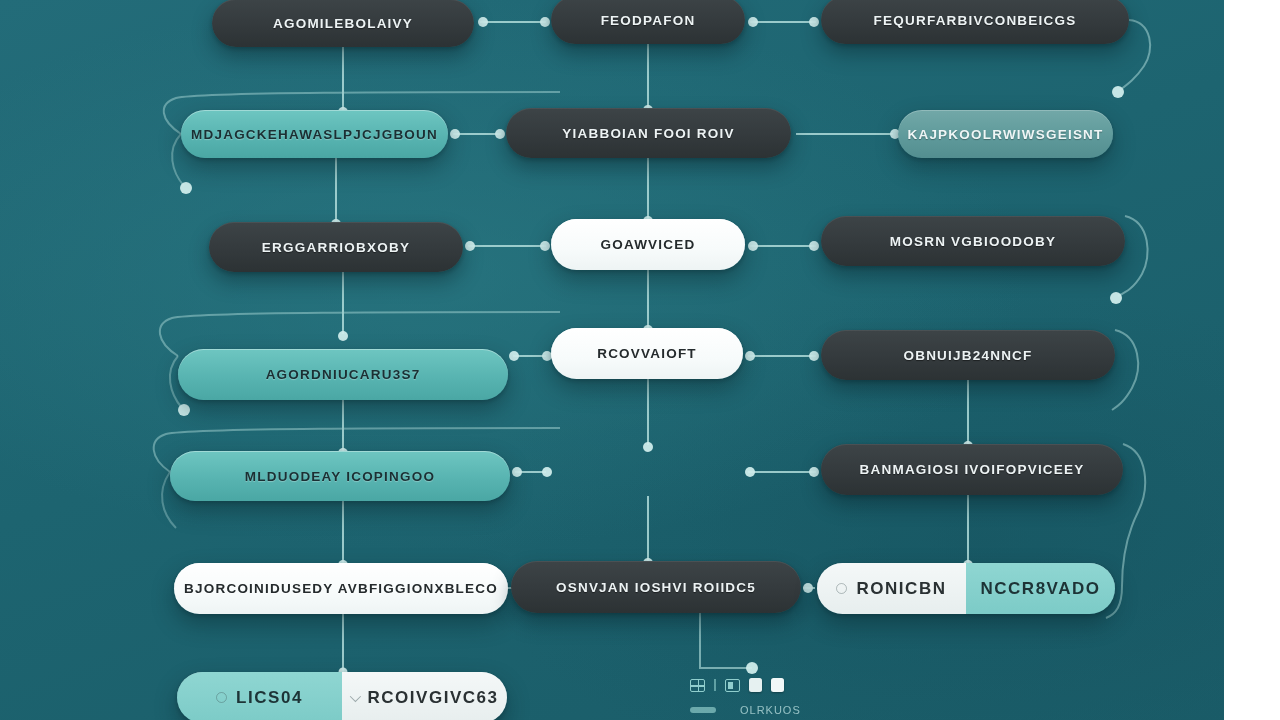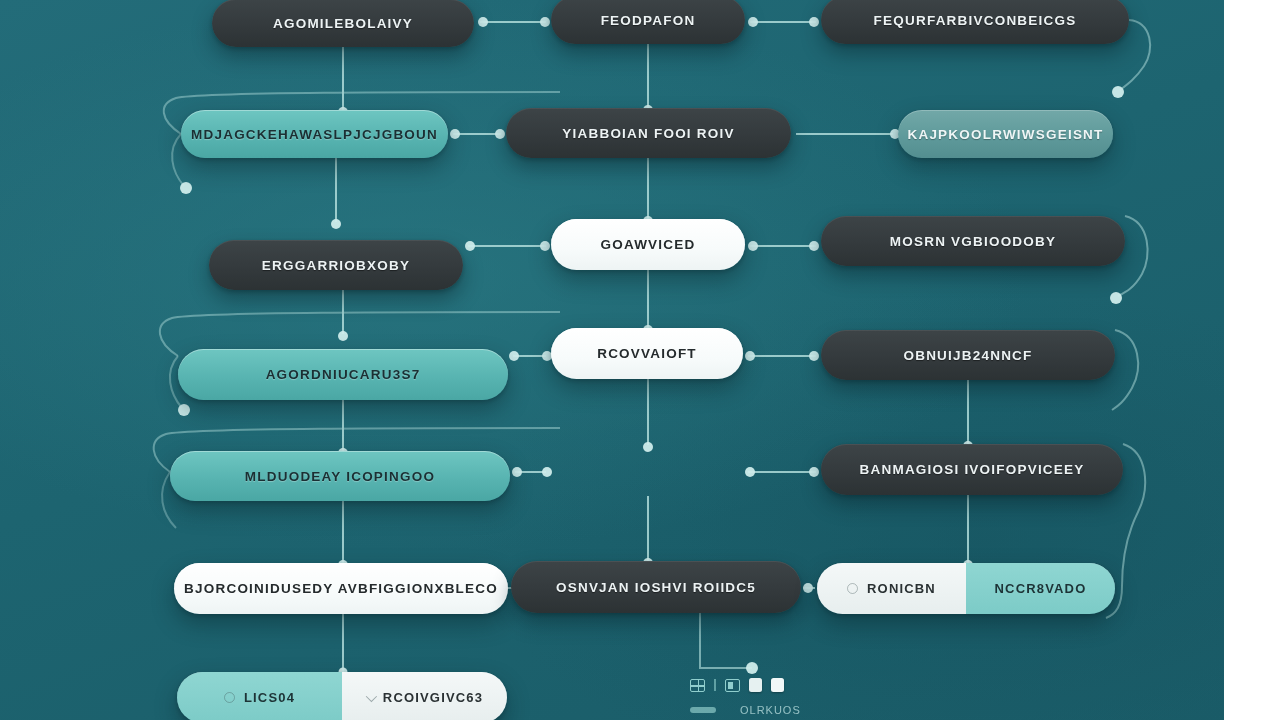--- a/index.html
+++ b/index.html
@@ -75,21 +75,21 @@
     overflow: hidden;
     box-shadow: 0 10px 22px rgba(8,32,38,0.40), 0 2px 4px rgba(8,32,38,0.26),
                 inset 0 1px 0 rgba(255,255,255,0.55);
   }
   .seg {
     flex: 1 1 50%;
     display: flex;
     align-items: center;
     justify-content: center;
     gap: 9px;
-    font-size: 13px;
+    font-size: 17px;
     font-weight: 700;
     letter-spacing: 0.09em;
     white-space: nowrap;
   }
   .seg.light { background: linear-gradient(180deg,#f4f8f8 0%, #e7eeee 100%); color: #2a3133; }
   .seg.tealseg { background: linear-gradient(180deg,#8fd6d2 0%, #7ccbc7 100%); color: #1d3336; }
   .seg .dot-icn {
     width: 11px; height: 11px; border-radius: 50%;
     border: 1.6px solid rgba(60,80,84,0.35);
     flex: 0 0 auto;
@@ -269,21 +269,21 @@
   </div>
 
   <div class="pill dark" style="left:506px; top:108px; width:285px; height:50px;">
     <span>YIABBOIAN FOOI ROIV</span>
   </div>
 
   <div class="pill muted" style="left:898px; top:110px; width:215px; height:48px;">
     <span>KAJPKOOLRWIWSGEISNT</span>
   </div>
 
-  <div class="pill dark" style="left:209px; top:222px; width:254px; height:50px;margin-top:18px;">
+  <div class="pill dark" style="left:209px; top:222px; width:254px; height:50px;">
     <span>ERGGARRIOBXOBY</span>
   </div>
 
   <div class="pill dark" style="left:821px; top:216px; width:304px; height:50px;">
     <span>MOSRN VGBIOODOBY</span>
   </div>
 
   <div class="pill white" style="left:551px; top:219px; width:194px; height:51px;">
     <span>GOAWVICED</span>
   </div>

